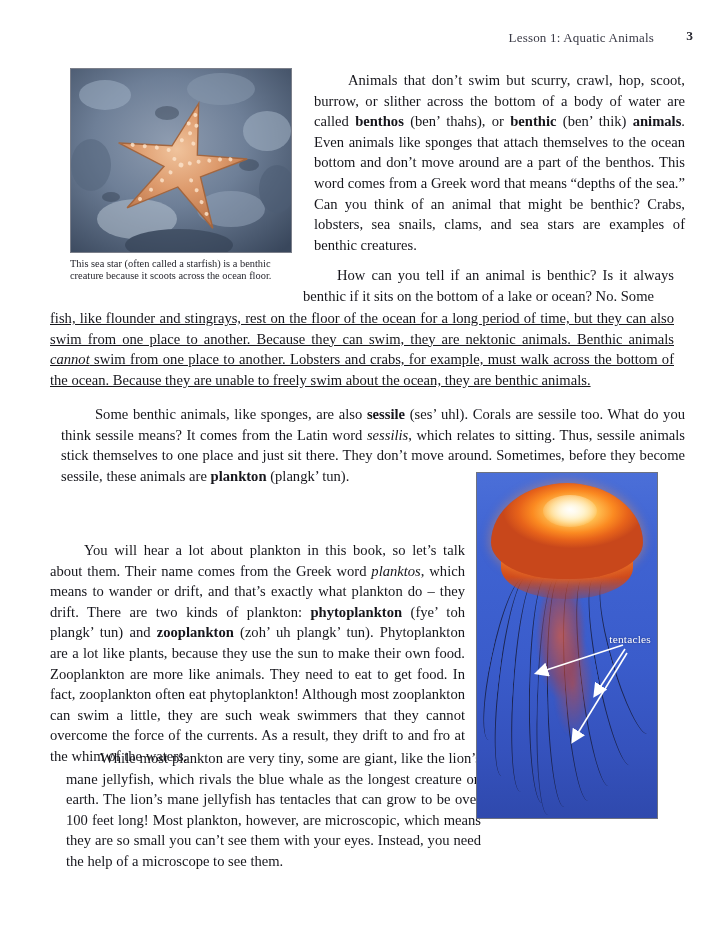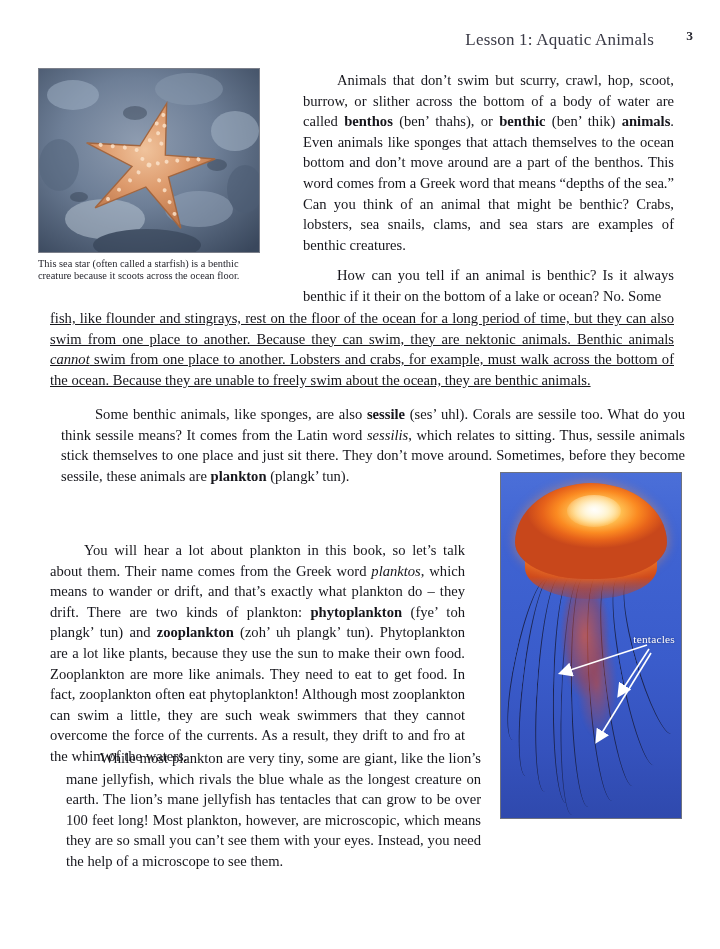--- a/index.html
+++ b/index.html
@@ -13,76 +13,76 @@
   }
   .page{position:relative;width:720px;height:949px;}
 
   
   .runhead{
     position:absolute;top:30px;left:0;width:720px;
     height:18px;
   }
   .runhead .rh-title{
     position:absolute;right:66px;top:0;
-    font-size:17px;letter-spacing:.2px;color:#3a3a46;
+    font-size:13px;letter-spacing:.2px;color:#3a3a46;
   }
   .runhead .rh-page{
     position:absolute;right:27px;top:-2px;
     font-size:13.5px;font-weight:bold;color:#2a2a33;
   }
 
   
   .col-text{
     font-size:14.6px;
     line-height:20.6px;
     text-align:justify;
     color:#16161c;
   }
   .col-text .ind{display:inline-block;width:34px;}
   b{font-weight:bold;}
   i{font-style:italic;}
 
   
   .fig-seastar{
-    position:absolute;left:38px;top:68px;width:240px;
+    position:absolute;left:70px;top:68px;width:240px;
   }
   .seastar-img{
     width:222px;height:185px;display:block;
     border:1px solid #7b7f8a;
     box-sizing:border-box;
   }
   .cap{
     font-size:10.4px;line-height:12.4px;color:#26262e;
     margin-top:5px;
   }
   .fig-seastar .cap{width:214px;}
 
   
   .p-benthos{
-    position:absolute;left:303px;top:70px;width:371px;
+    position:absolute;left:314px;top:70px;width:371px;
   }
   .p-howcan{
     position:absolute;left:303px;top:265px;width:371px;
   }
   .p-fishlike{
     position:absolute;left:50px;top:308px;width:624px;text-decoration:underline;
   }
   .p-sessile{
     position:absolute;left:61px;top:404px;width:624px;
   }
   .p-plankton{
     position:absolute;left:50px;top:540px;width:415px;
   }
   .p-while{
     position:absolute;left:66px;top:748px;width:415px;
   }
 
   
   .fig-jelly{
-    position:absolute;left:500px;top:472px;width:182px;
+    position:absolute;left:476px;top:472px;width:182px;
   }
   .jelly-img{
     position:relative;width:182px;height:347px;display:block;
     overflow:hidden;
     border:1px solid #6e7280;
     box-sizing:border-box;
     background:linear-gradient(180deg,#4b6fd8 0%,#3f63d2 22%,#3a5ccb 55%,#3552bd 80%,#2f49ad 100%);
   }
   .fig-jelly .cap{width:182px;}
 
@@ -217,21 +217,21 @@
       </svg>
     </div>
     <figcaption class="cap" data-name="sea-star-caption">This sea star (often called a starfish) is a benthic creature because it scoots across the ocean floor.</figcaption>
   </figure>
 
   <div class="col-text p-benthos" data-name="paragraph-benthos">
     <span class="ind" data-name="paragraph-indent"></span><span data-name="benthos-lead">Animals that don’t swim but scurry, crawl, hop, scoot, burrow, or slither across the bottom of a body of water are called </span><b data-name="term-benthos">benthos</b><span data-name="benthos-pron-1"> (ben’ thahs), or </span><b data-name="term-benthic">benthic</b><span data-name="benthos-pron-2"> (ben’ thik) </span><b data-name="term-animals">animals</b><span data-name="benthos-rest">.  Even animals like sponges that attach themselves to the ocean bottom and don’t move around are a part of the benthos.  This word comes from a Greek word that means “depths of the sea.”  Can you think of an animal that might be benthic?  Crabs, lobsters, sea snails, clams, and sea stars are examples of benthic creatures.</span>
   </div>
 
   <div class="col-text p-howcan" data-name="paragraph-how-can-you-tell">
-    <span class="ind" data-name="paragraph-indent"></span><span data-name="howcan-text">How can you tell if an animal is benthic?  Is it always benthic if it their on the bottom of a lake or ocean?  No.  Some</span>
+    <span class="ind" data-name="paragraph-indent"></span><span data-name="howcan-text">How can you tell if an animal is benthic?  Is it always benthic if it sits on the bottom of a lake or ocean?  No.  Some</span>
   </div>
 
   <div class="col-text p-fishlike" data-name="paragraph-fish-like-flounder">
     <span data-name="fishlike-part-1">fish, like flounder and stingrays, rest on the floor of the ocean for a long period of time, but they can also swim from one place to another.  Because they can swim, they are nektonic animals.  Benthic animals </span><i data-name="emphasis-cannot">cannot</i><span data-name="fishlike-part-2"> swim from one place to another.  Lobsters and crabs, for example, must walk across the bottom of the ocean.  Because they are unable to freely swim about the ocean, they are benthic animals.</span>
   </div>
 
   <div class="col-text p-sessile" data-name="paragraph-sessile">
     <span class="ind" data-name="paragraph-indent"></span><span data-name="sessile-lead">Some benthic animals, like sponges, are also </span><b data-name="term-sessile">sessile</b><span data-name="sessile-mid-1"> (ses’ uhl).  Corals are sessile too.  What do you think sessile means?  It comes from the Latin word </span><i data-name="latin-sessilis">sessilis</i><span data-name="sessile-mid-2">, which relates to sitting.  Thus, sessile animals stick themselves to one place and just sit there.  They don’t move around.  Sometimes, before they become sessile, these animals are </span><b data-name="term-plankton">plankton</b><span data-name="sessile-end"> (plangk’ tun).</span>
   </div>
 

